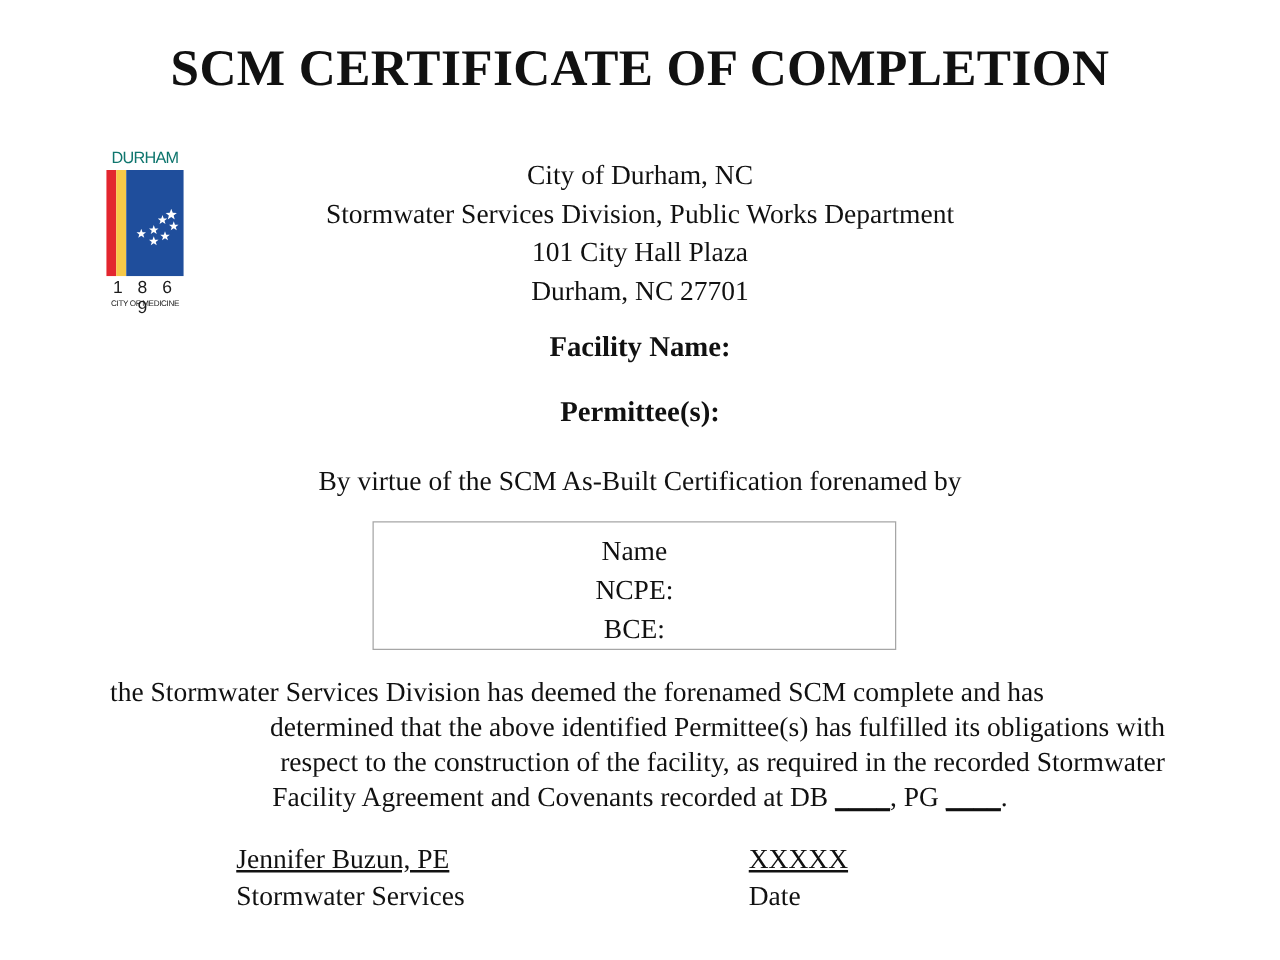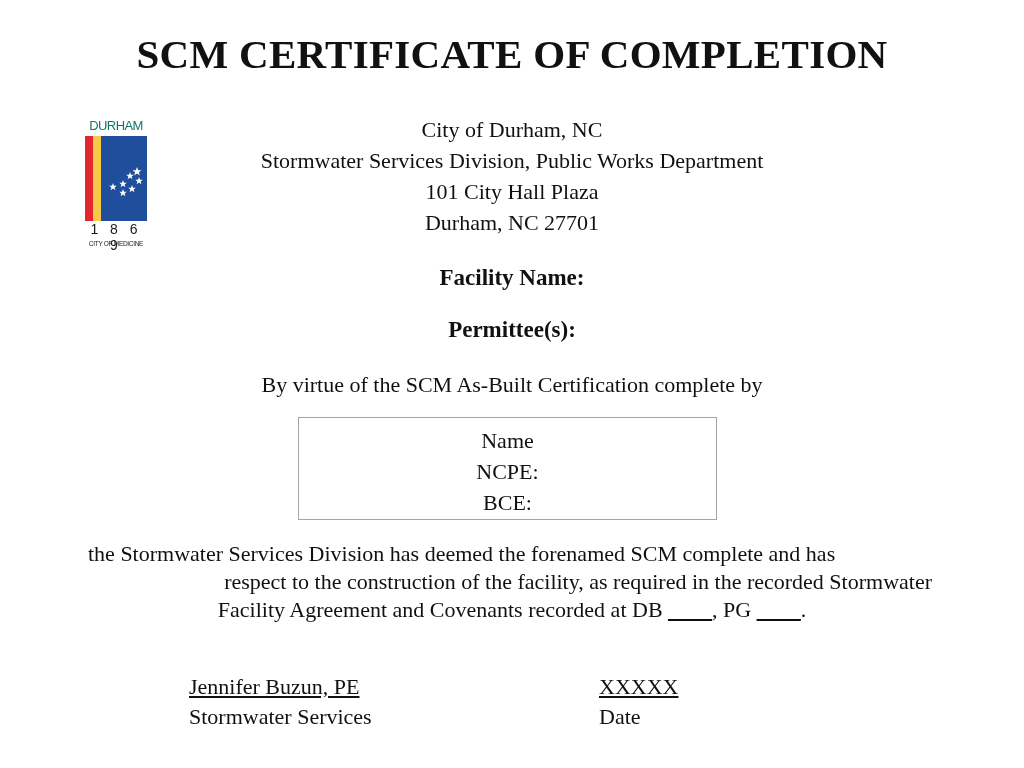--- a/index.html
+++ b/index.html
@@ -70,21 +70,21 @@
       text-align: center;
       font-family: "Liberation Sans", "DejaVu Sans", sans-serif;
       font-size: 6.5px;
       letter-spacing: -0.3px;
       color: #1b1b1b;
       white-space: nowrap;
     }
     .address {
       position: absolute;
       left: 0;
-      top: 114px;
+      top: 124px;
       width: 1024px;
       text-align: center;
       font-size: 22px;
       line-height: 31px;
     }
     .address div { margin: 0; }
     .field-label {
       position: absolute;
       left: 0;
       width: 1024px;
@@ -185,30 +185,31 @@
 <div class="address">
   <div>City of Durham, NC</div>
   <div>Stormwater Services Division, Public Works Department</div>
   <div>101 City Hall Plaza</div>
   <div>Durham, NC  27701</div>
 </div>
 
 <div class="field-label facility">Facility Name:</div>
 <div class="field-label permittee">Permittee(s):</div>
 
-<div class="virtue">By virtue of the SCM As-Built Certification complete by</div>
+<div class="virtue">By virtue of the SCM As-Built Certification forenamed by</div>
 
 <div class="cert-box">
   <div>Name</div>
   <div>NCPE:</div>
   <div>BCE:</div>
 </div>
 
 <div class="body-para">
   <div class="l1">the Stormwater Services Division has deemed the forenamed SCM complete and has</div>
+  <div class="l2">determined that the above identified Permittee(s) has fulfilled its obligations with</div>
   <div class="l3">respect to the construction of the facility, as required in the recorded Stormwater</div>
   <div class="l4"><span>Facility Agreement and Covenants recorded at DB </span><span class="blank">____</span><span>, PG </span><span class="blank">____</span><span>.</span></div>
 </div>
 
 <div class="sig-name">Jennifer Buzun, PE</div>
 <div class="sig-org">Stormwater Services</div>
 <div class="date-value">XXXXX</div>
 <div class="date-label">Date</div>
 
 </body></html>

